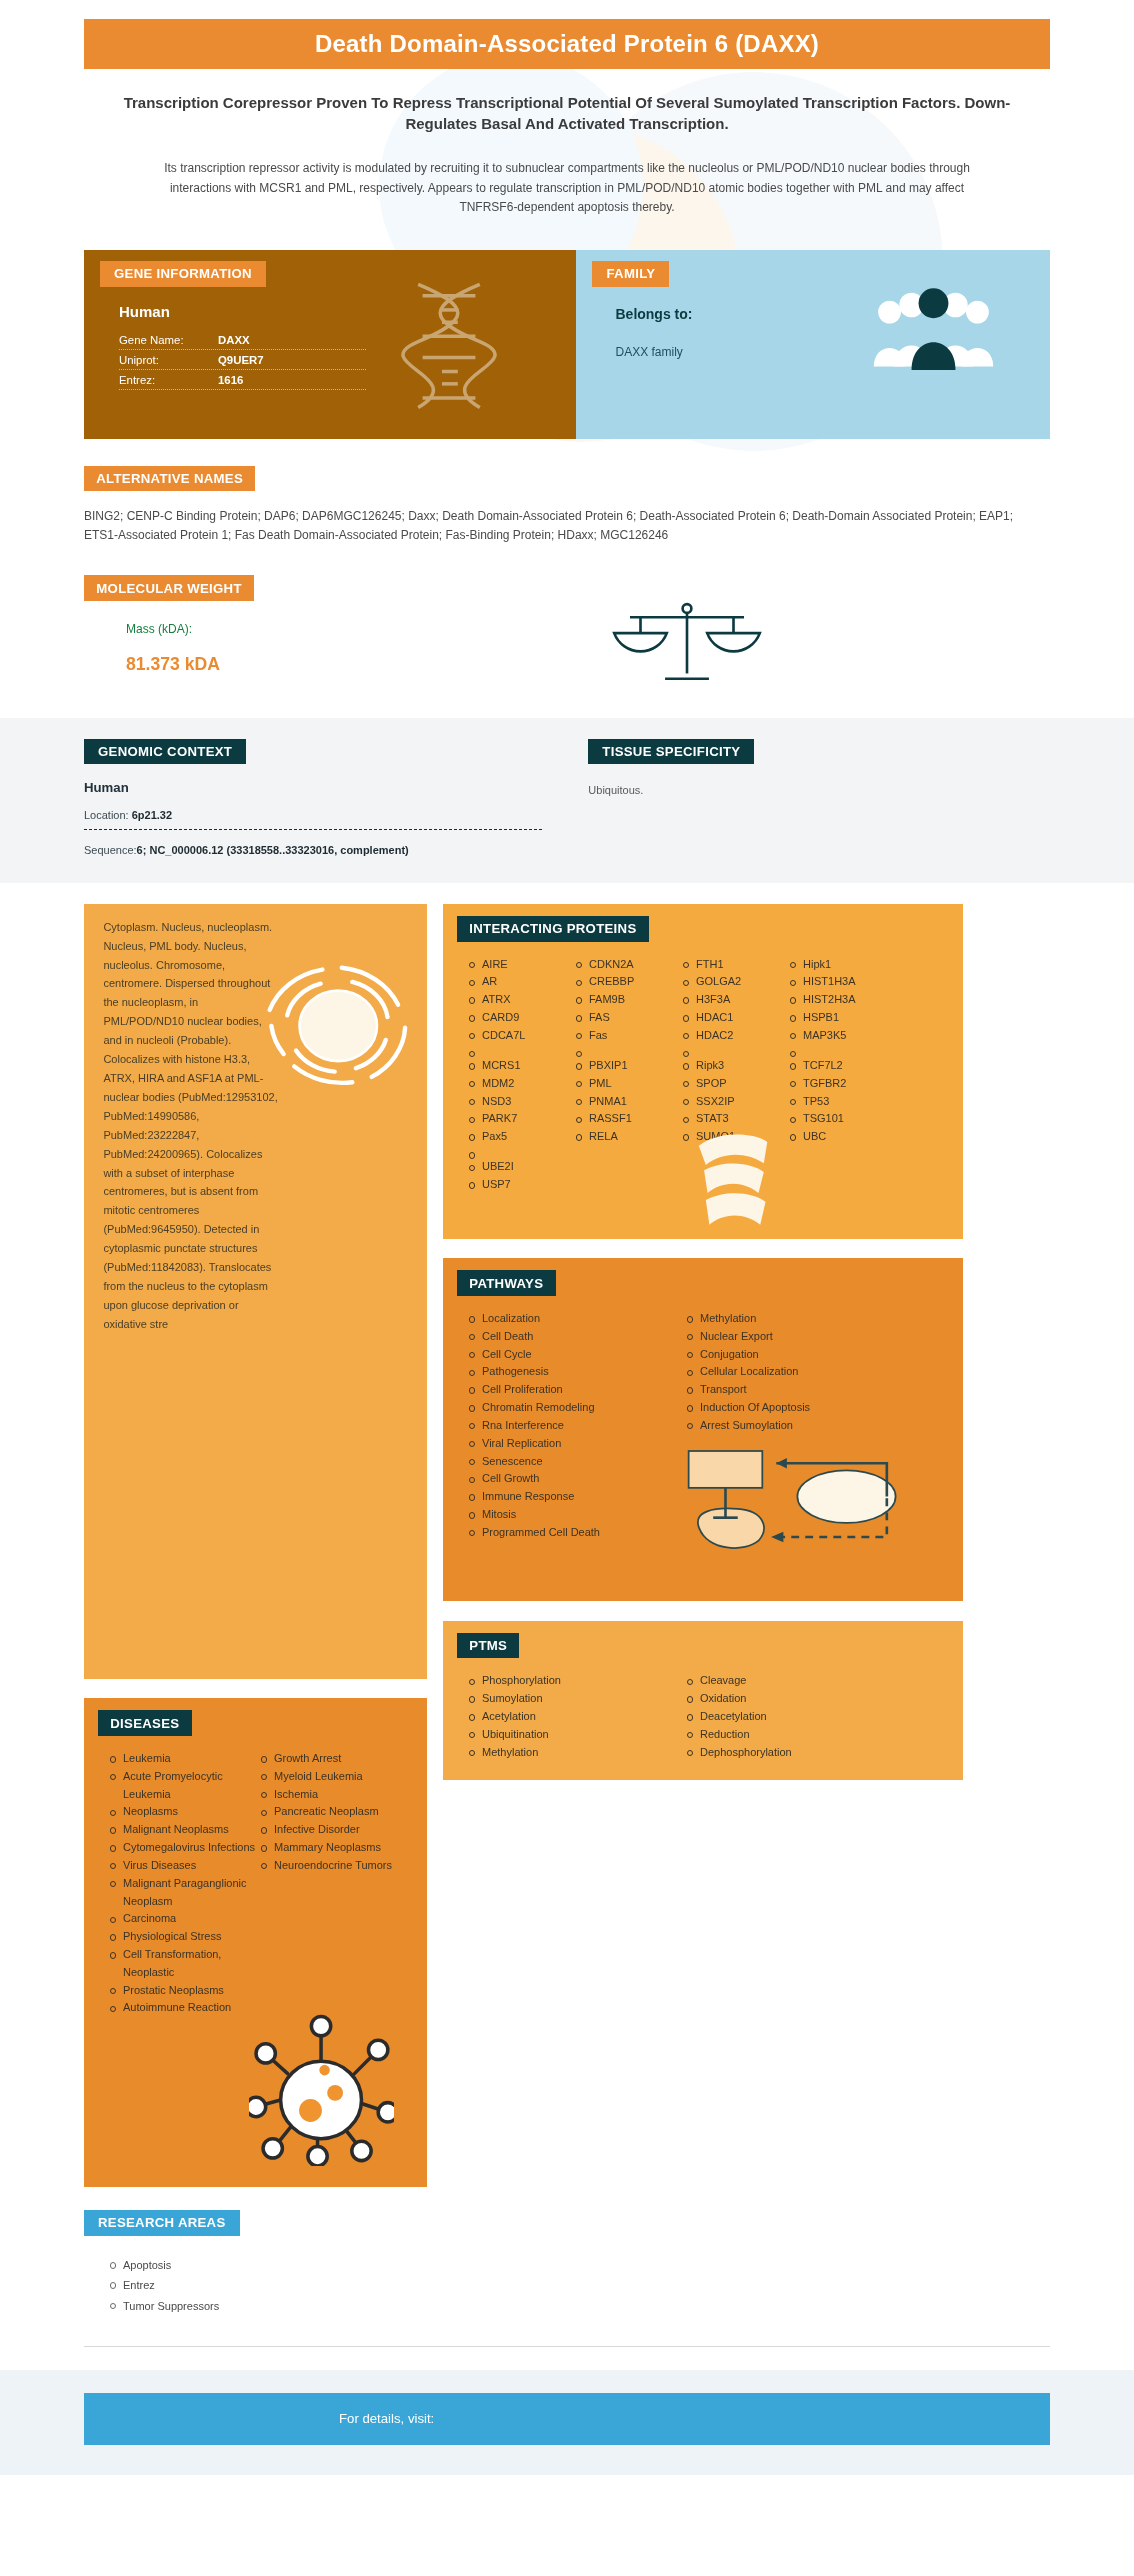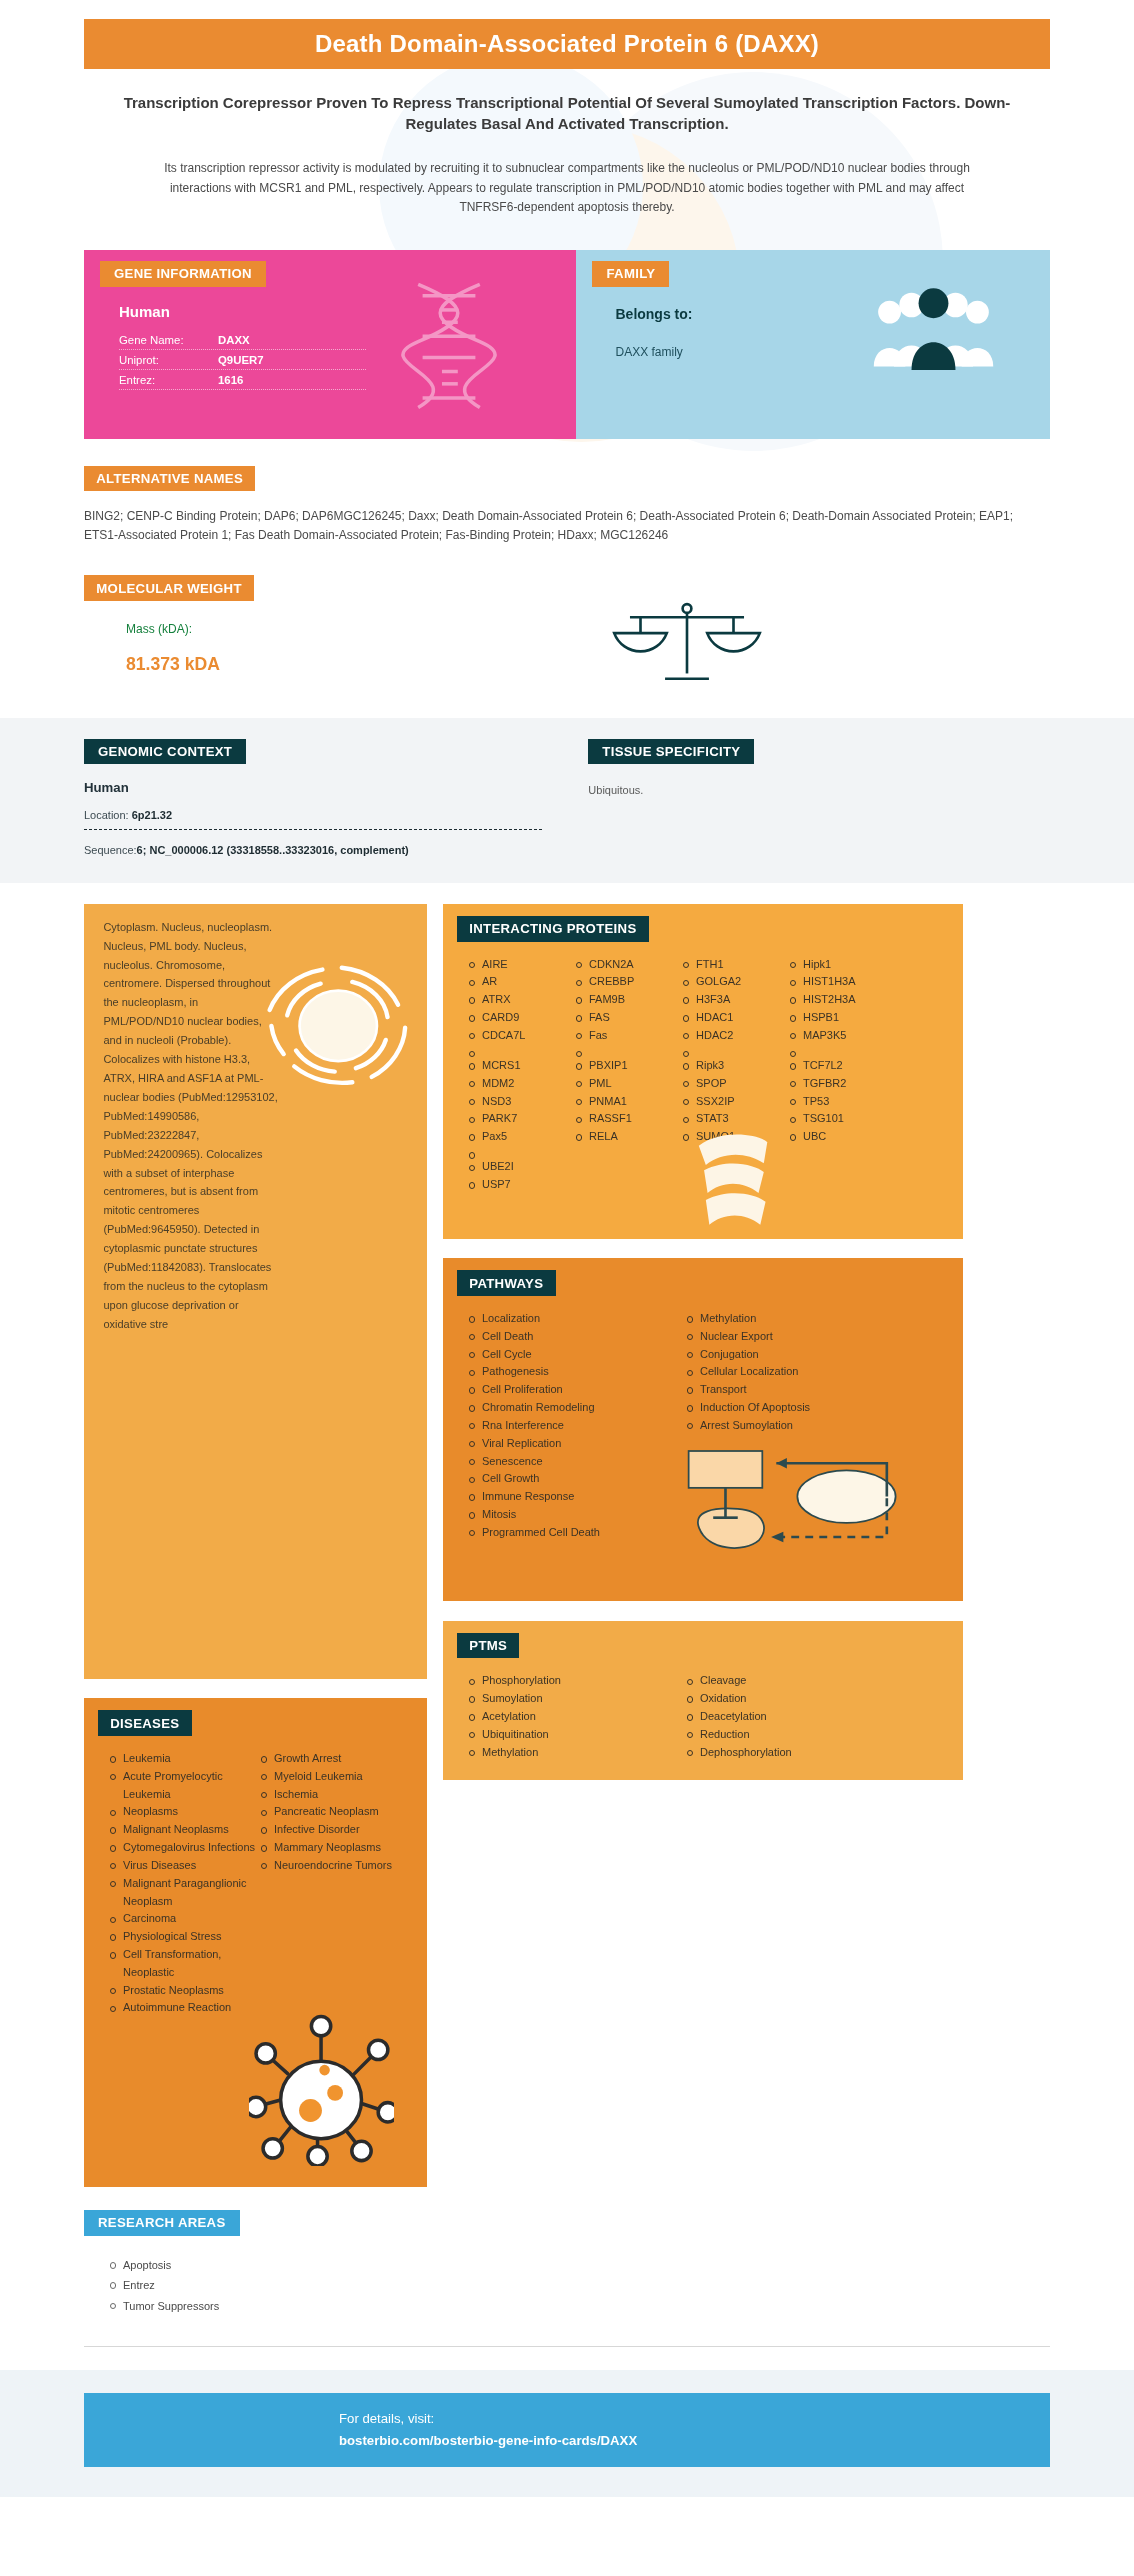--- a/index.html
+++ b/index.html
@@ -31,21 +31,21 @@
           font-size:12px; line-height:1.62; }
 
   
   .chip { display:inline-block; color:#fff; font-weight:bold; letter-spacing:0.3px; }
   .chip.orange { background:#ea8b31; }
   .chip.dark   { background:#0b3a40; }
   .chip.blue   { background:#3aa6d8; }
 
   
   .two-panel { display:flex; margin: 33px 84px 0 84px; }
-  .panel-gene { width:493px; background:#ec4899; position:relative; overflow:hidden; min-height:189px;}
+  .panel-gene { width:493px; background:#a16207; position:relative; overflow:hidden; min-height:189px;}
   .panel-family { width:474px; background:#a7d6e8; position:relative; overflow:hidden; min-height:189px;}
   .panel-head { padding: 10.6px 0 0 16px; }
   .panel-head .chip { padding:5.3px 14px; font-size:13.2px; }
   .gene-body { padding:16px 0 0 35px; position:relative; z-index:3;}
   .gene-body .species { color:#fff; font-size:15px; font-weight:bold; margin-bottom:10.6px;}
   .kv { display:flex; font-size:11.4px; border-bottom:0.9px dotted rgba(255,255,255,.55);
         padding:3.5px 0; width:247px;}
   .kv .k { color:#ffffff; width:99px; }
   .kv .v { color:#ffffff; font-weight:bold; }
   .dna { position:absolute; right:74px; top:30px; opacity:.5; z-index:1;}
@@ -480,19 +480,18 @@
         <li>Entrez</li>
         <li>Tumor Suppressors</li>
       </ul>
     </div>
 
     <div class="rule"></div>
 
     <div class="footer">
       <div class="footer-band">
         <div class="f1">For details, visit:</div>
-        <div class="f2">bosterbio.com/bosterbio-gene-info-cards/DAXX</div>
       </div>
     </div>
 
   </div>
 </div>
 
 
 </body></html>

